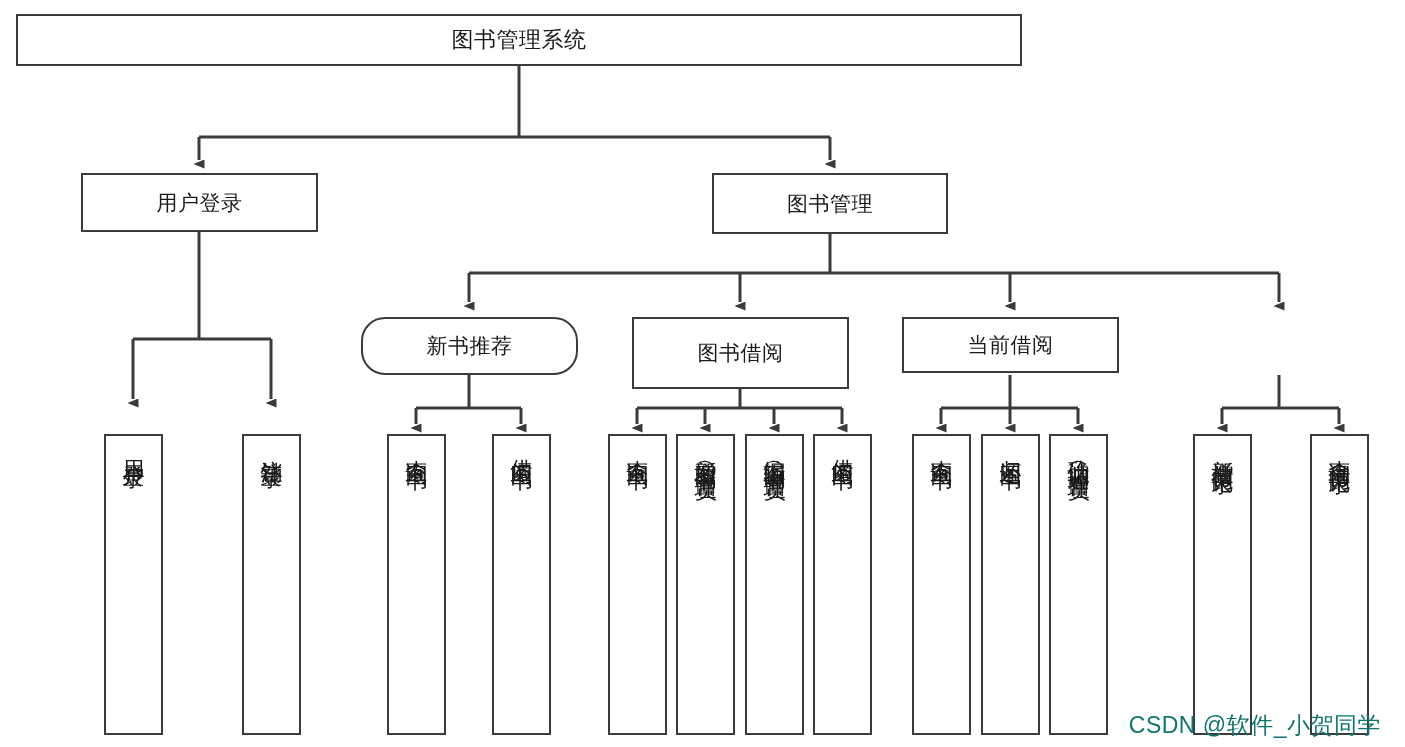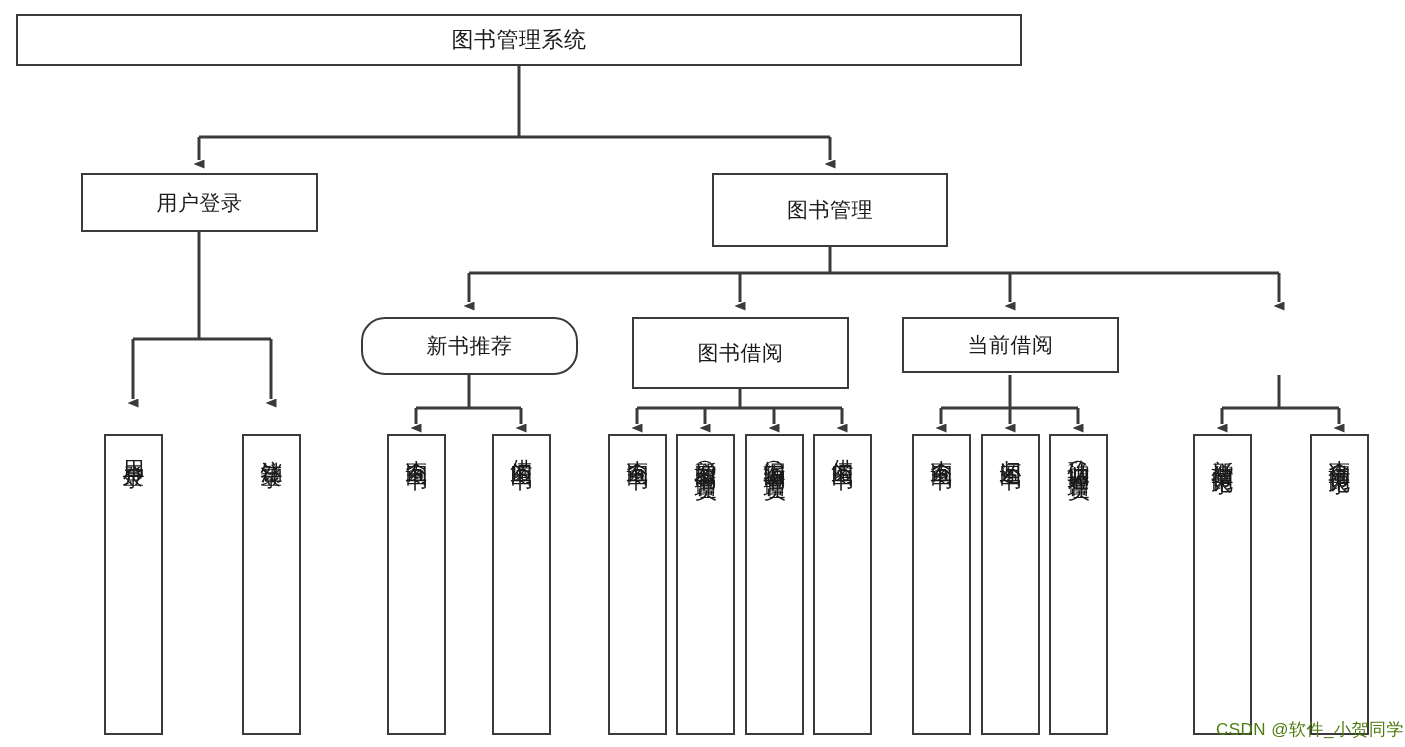--- a/index.html
+++ b/index.html
@@ -48,24 +48,24 @@
   .node.v .label{
     writing-mode:vertical-rl;
     text-orientation:upright;
     font-size:22px;
     line-height:1.0;
     letter-spacing:3px;
     white-space:nowrap;
   }
   .watermark{
     position:absolute;
-    right:1px;
+    right:24px;
     bottom:6px;
-    font-size:17px;
-    color:#4d7c0f;
+    font-size:23px;
+    color:#0f766e;
     letter-spacing:0.5px;
     white-space:nowrap;
   }
 </style>
 </head>
 <body>
 
 <div id="diagram">
 
   <svg class="edges" viewBox="0 0 1405 747" width="1405" height="747" xmlns="http://www.w3.org/2000/svg">
@@ -120,21 +120,21 @@
   </svg>
 
   <div class="node h root" style="left:16px;top:14px;width:1006px;height:52px;">
     <span class="label">图书管理系统</span>
   </div>
 
   <div class="node h" style="left:81px;top:173px;width:237px;height:59px;">
     <span class="label">用户登录</span>
   </div>
 
-  <div class="node h" style="left:712px;top:173px;width:236px;height:74px;">
+  <div class="node h" style="left:712px;top:173px;width:236px;height:61px;">
     <span class="label">图书管理</span>
   </div>
 
   <div class="node h" style="left:361px;top:317px;width:217px;height:58px;border-radius:24px;">
     <span class="label">新书推荐</span>
   </div>
 
   <div class="node h" style="left:632px;top:317px;width:217px;height:72px;">
     <span class="label">图书借阅</span>
   </div>

